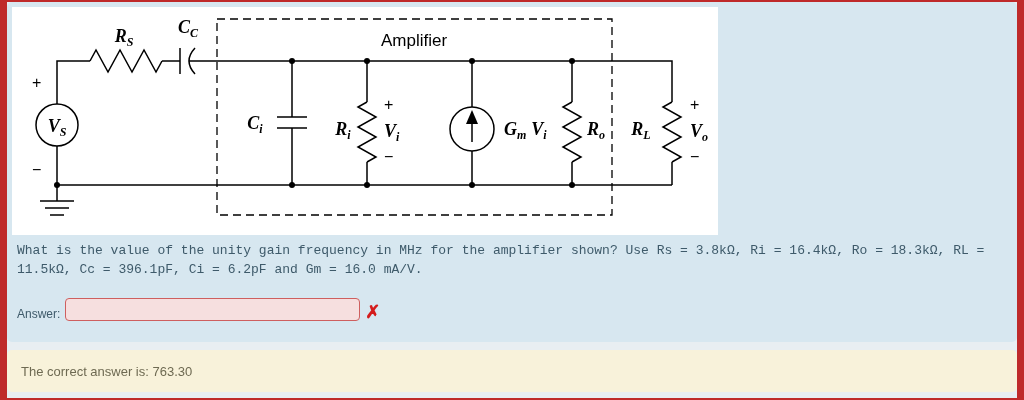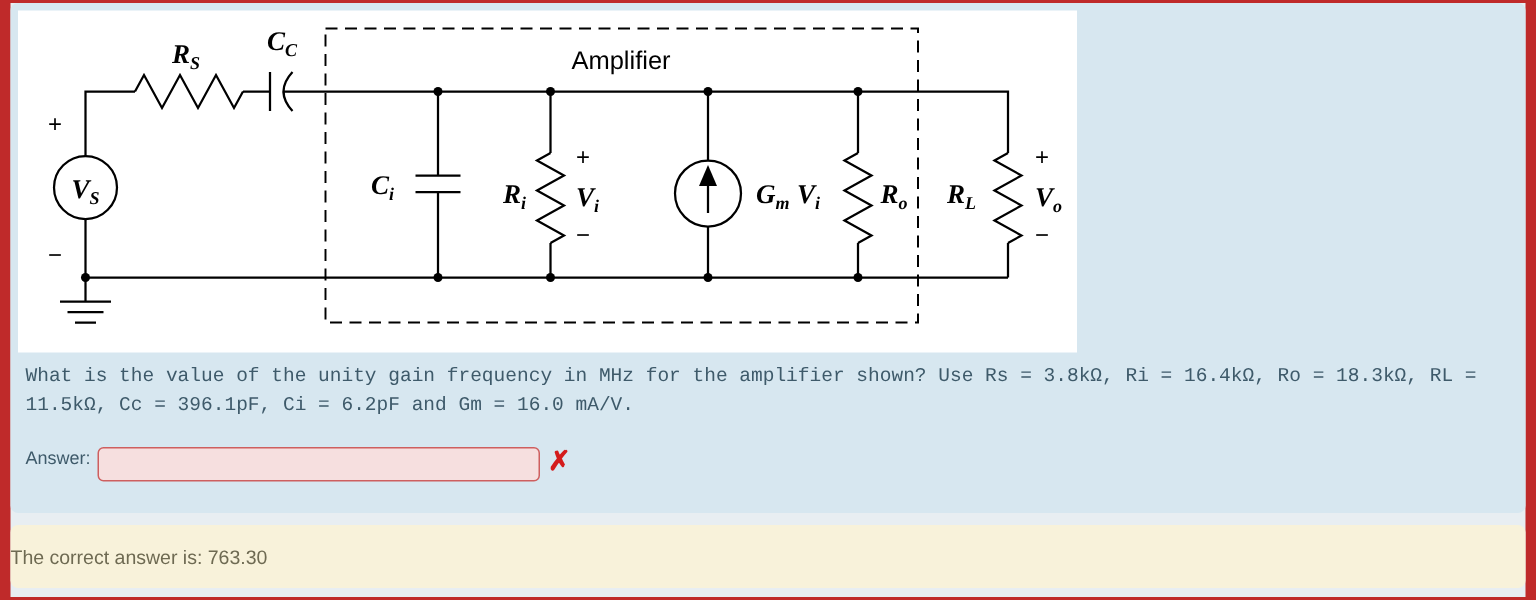--- a/index.html
+++ b/index.html
@@ -5,30 +5,30 @@
   html,body{margin:0;padding:0;}
   body{
     width:1024px;height:400px;position:relative;overflow:hidden;
     background:#bf2a2a;
     font-family:"Liberation Sans",sans-serif;
   }
   .page{position:absolute;left:7px;top:2px;width:1010px;height:396px;background:#e8eef2;}
   .main-panel{position:absolute;left:0;top:0;width:1010px;height:340px;background:#d7e7f0;border-radius:5px;}
   .circuit-box{position:absolute;left:5px;top:5px;width:706px;height:228px;background:#ffffff;}
   .question{position:absolute;left:10px;top:240px;width:985px;font-size:13px;color:#3e5a6a;line-height:1.45;font-family:Liberation Mono, monospace;}
-  .answer-row{position:absolute;left:10px;top:296px;display:flex;align-items:flex-start;gap:5px;}
+  .answer-row{position:absolute;left:10px;top:296px;display:flex;align-items:flex-end;gap:5px;}
   .answer-label{font-size:12px;color:#3e5a6a;}
   .answer-input{
     width:295px;height:23px;background:#f6dfdf;border:1px solid #ce5f5f;border-radius:4px;
     box-sizing:border-box;padding:0 6px;font-size:13px;color:#333;outline:none;
   }
   .cross{color:#d41c1c;font-size:18px;font-weight:bold;line-height:1;}
   .feedback-panel{
     position:absolute;left:0;top:348px;width:1010px;height:42px;background:#f8f2da;border-radius:5px;
-    display:flex;align-items:center;box-sizing:border-box;
+    display:flex;align-items:center;box-sizing:border-box;padding-left:14px;
   }
   .feedback-text{font-size:13px;color:#6e6a52;}
 
   
   .wire{stroke:#000;stroke-width:1.5;fill:none;}
   .dashed{fill:none;stroke:#000;stroke-width:1.3;stroke-dasharray:8 5;}
   .dot{fill:#000;stroke:none;}
   .comp-circle{fill:#fff;stroke:#000;stroke-width:1.5;}
   .arrow-head{fill:#000;stroke:none;}
   .clabel{font-family:"Liberation Serif",serif;font-style:italic;font-weight:600;font-size:18px;fill:#000;}

